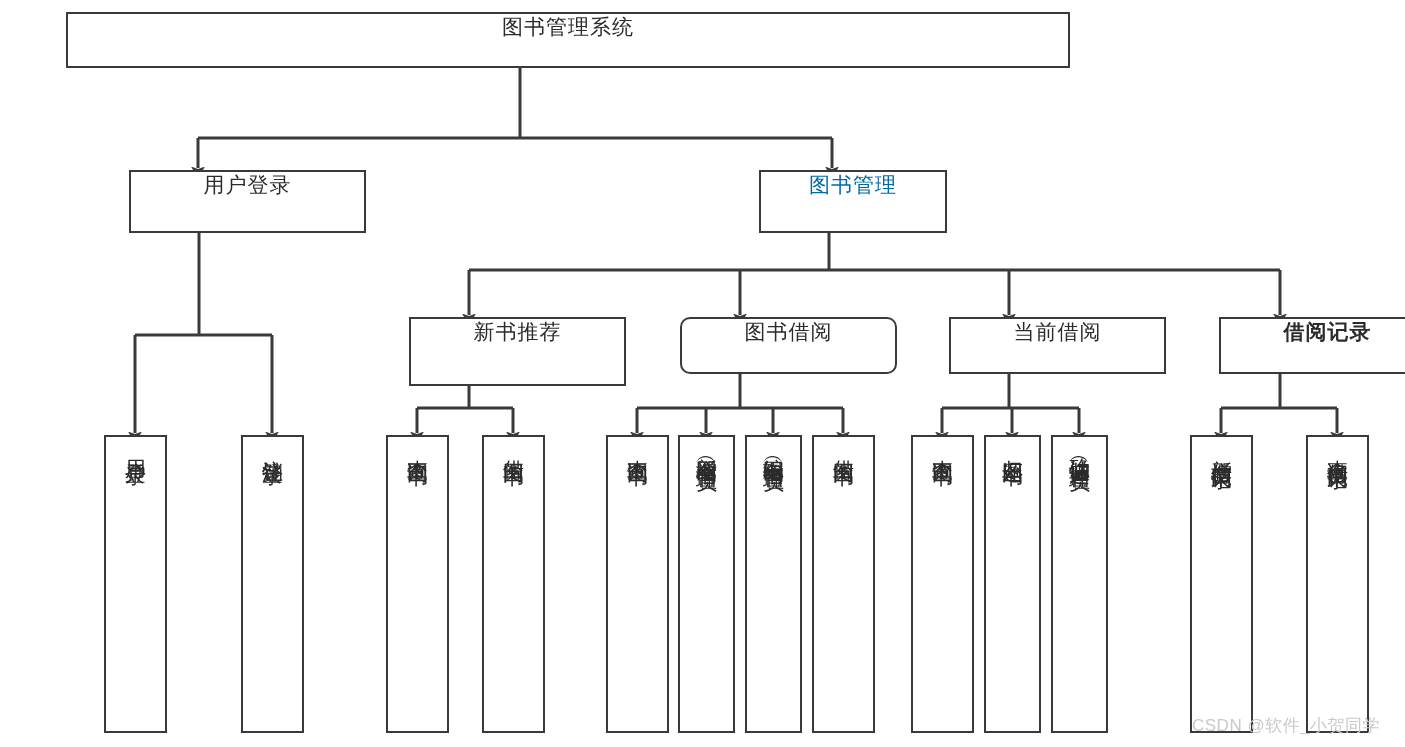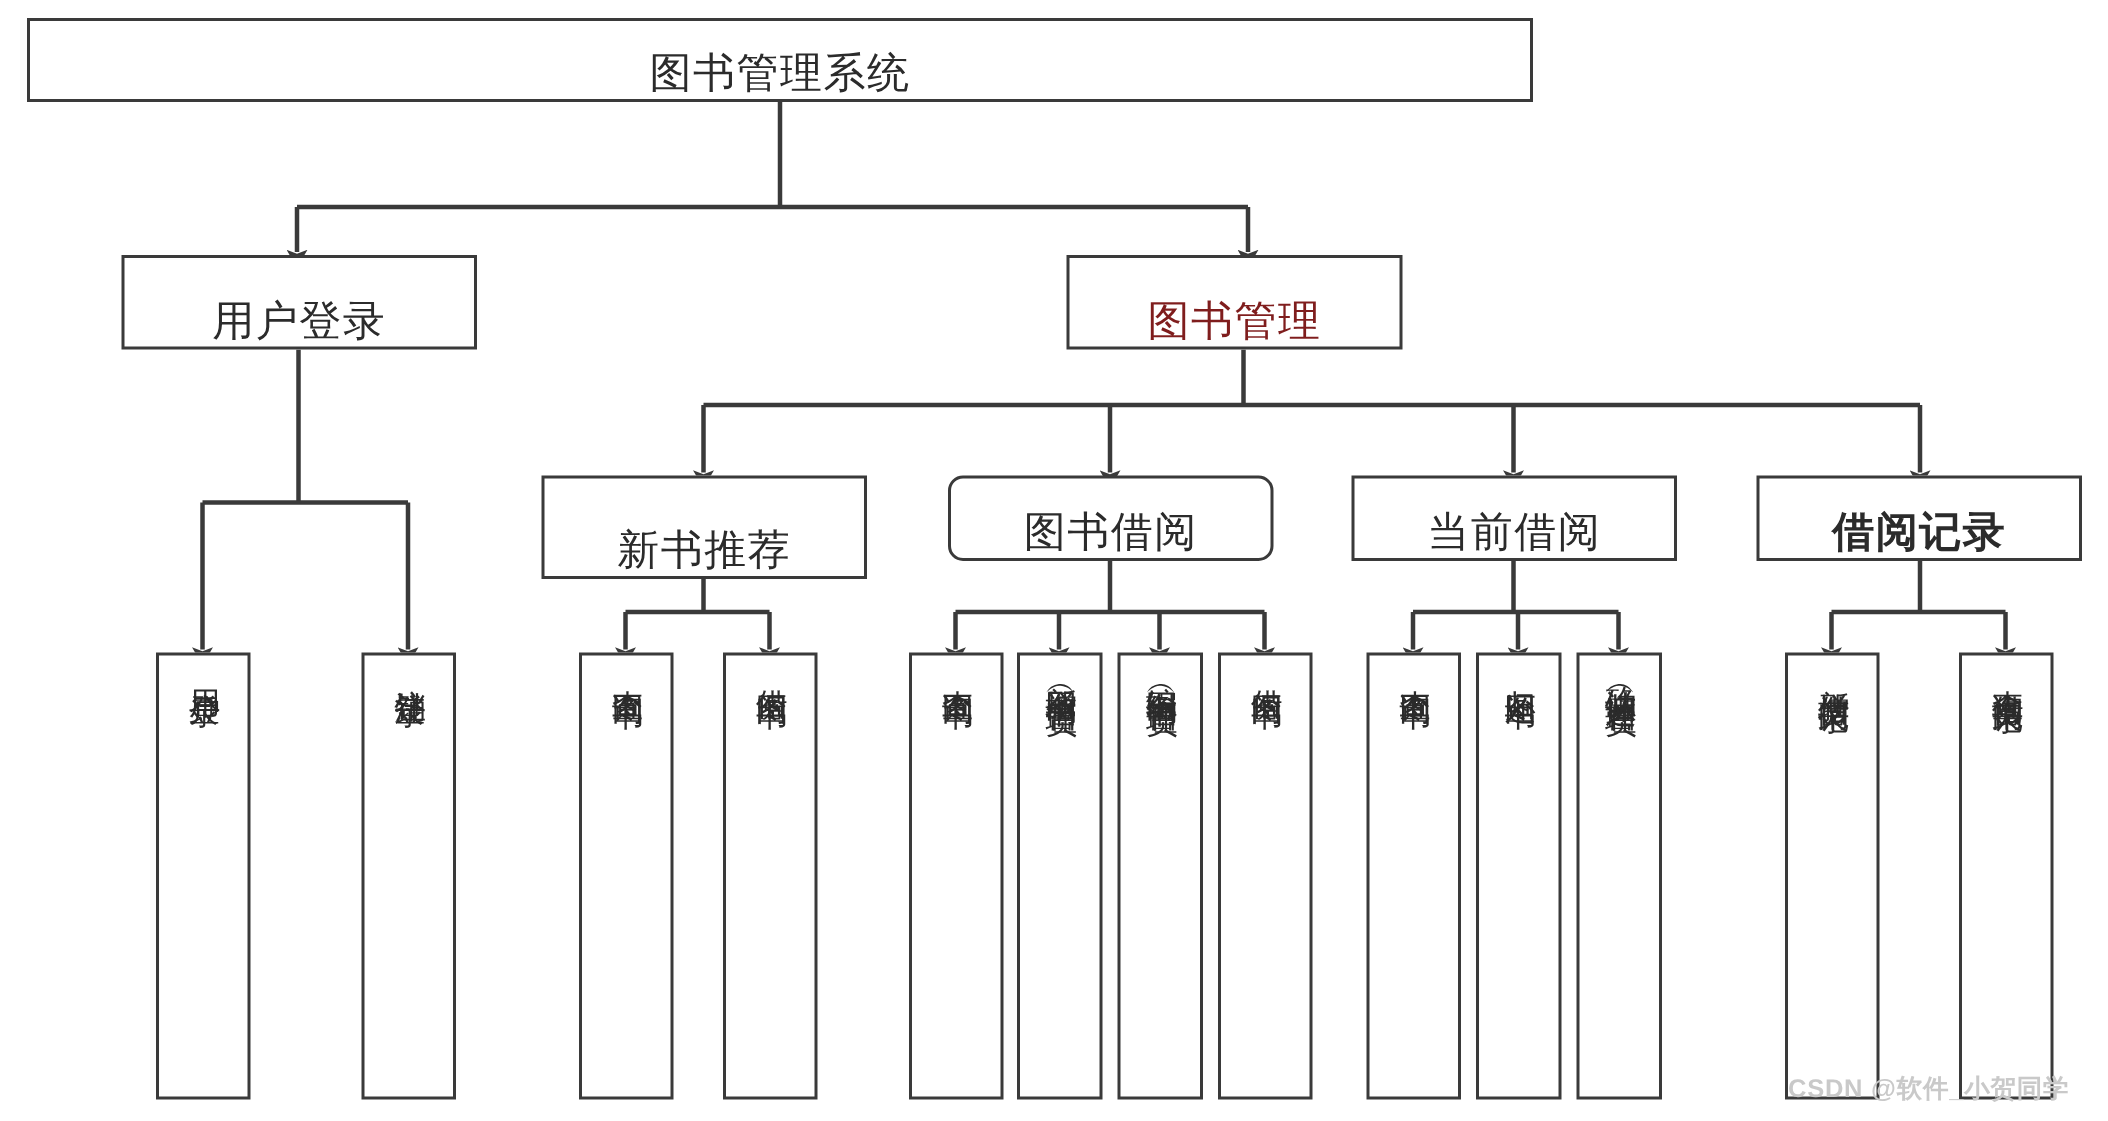--- a/index.html
+++ b/index.html
@@ -29,25 +29,26 @@
   .node {
     position: absolute;
     box-sizing: border-box;
     border: 2px solid #3a3a3a;
     background: #ffffff;
     color: #2b2b2b;
   }
   
   .node.horiz {
     display: flex;
-    align-items: flex-end;
+    align-items: flex-start;
     justify-content: center;
-    font-size: 28px;
+    font-size: 21px;
     letter-spacing: 1px;
     line-height: 1.2;
+    margin-left: 48px;
   }
   .node.horiz .label {
     white-space: nowrap;
   }
   
   .node.vert {
     display: flex;
     justify-content: center;
     align-items: flex-start;
   }
@@ -65,21 +66,20 @@
   .node.vert.tall .label {
     padding-top: 4px;
   }
   
   #watermark {
     position: absolute;
     color: #c9c9c9;
     font-size: 17px;
     white-space: nowrap;
     letter-spacing: 0.5px;
-    font-weight: bold;
   }
 </style>
 </head>
 <body>
 
 <div id="canvas" style="background: rgb(255, 255, 255);">
 
   <svg id="wires" viewBox="0 0 1405 747" xmlns="http://www.w3.org/2000/svg">
     <defs>
       <marker id="arrow" markerWidth="12" markerHeight="14" refX="1.5" refY="7" orient="auto" markerUnits="userSpaceOnUse">
@@ -132,21 +132,21 @@
     </g>
   </svg>
 
   <div class="node horiz" style="left: 18px; top: 12px; width: 1004px; height: 56px; border-color: rgb(58, 58, 58); background: rgb(255, 255, 255); color: rgb(43, 43, 43);">
     <span class="label">图书管理系统</span>
   </div>
 
   <div class="node horiz" style="left: 81px; top: 170px; width: 237px; height: 63px; border-color: rgb(58, 58, 58); background: rgb(255, 255, 255); color: rgb(43, 43, 43);">
     <span class="label">用户登录</span>
   </div>
-  <div class="node horiz" style="left: 711px; top: 170px; width: 224px; height: 63px; border-color: rgb(58, 58, 58); background: rgb(255, 255, 255); color: #7f1d1d;">
+  <div class="node horiz" style="left: 711px; top: 170px; width: 188px; height: 63px; border-color: rgb(58, 58, 58); background: rgb(255, 255, 255); color: #0369a1;">
     <span class="label">图书管理</span>
   </div>
 
   <div class="node horiz" style="left: 361px; top: 317px; width: 217px; height: 69px; border-color: rgb(58, 58, 58); background: rgb(255, 255, 255); color: rgb(43, 43, 43);">
     <span class="label">新书推荐</span>
   </div>
   <div class="node horiz" style="left: 632px; top: 317px; width: 217px; height: 57px; border-color: rgb(58, 58, 58); background: rgb(255, 255, 255); color: rgb(43, 43, 43); border-radius: 10px;">
     <span class="label">图书借阅</span>
   </div>
   <div class="node horiz" style="left: 901px; top: 317px; width: 217px; height: 57px; border-color: rgb(58, 58, 58); background: rgb(255, 255, 255); color: rgb(43, 43, 43);">

